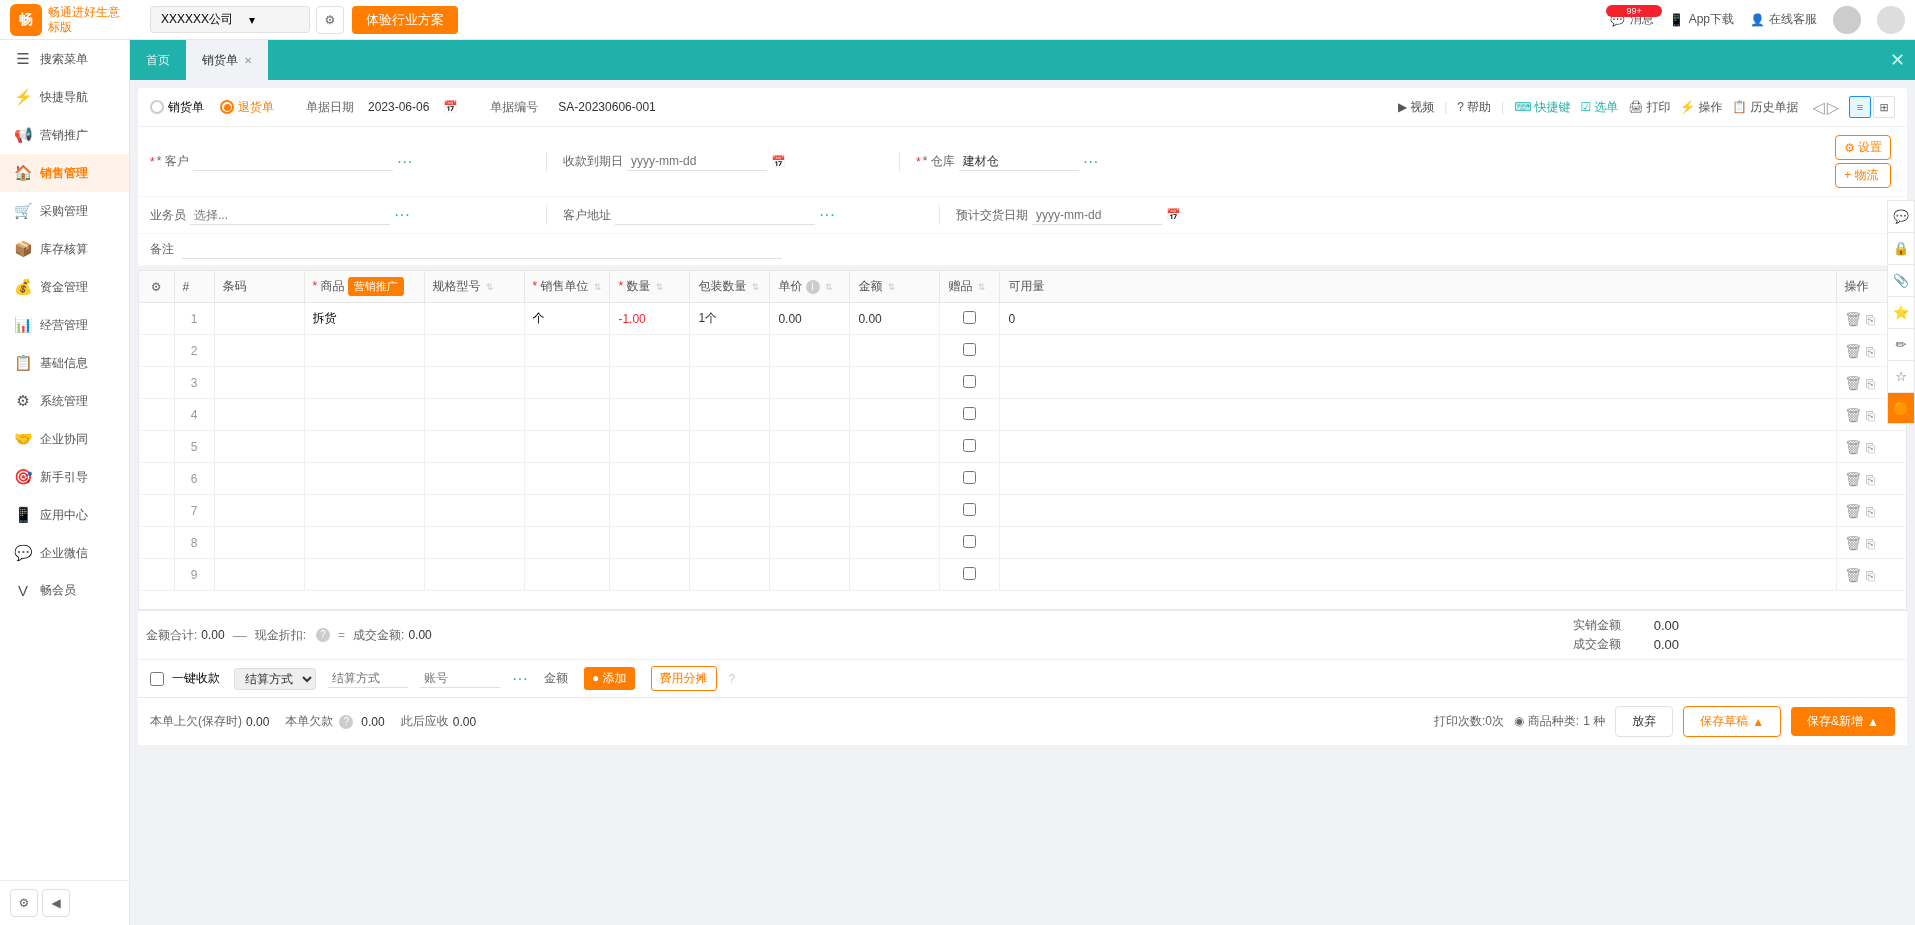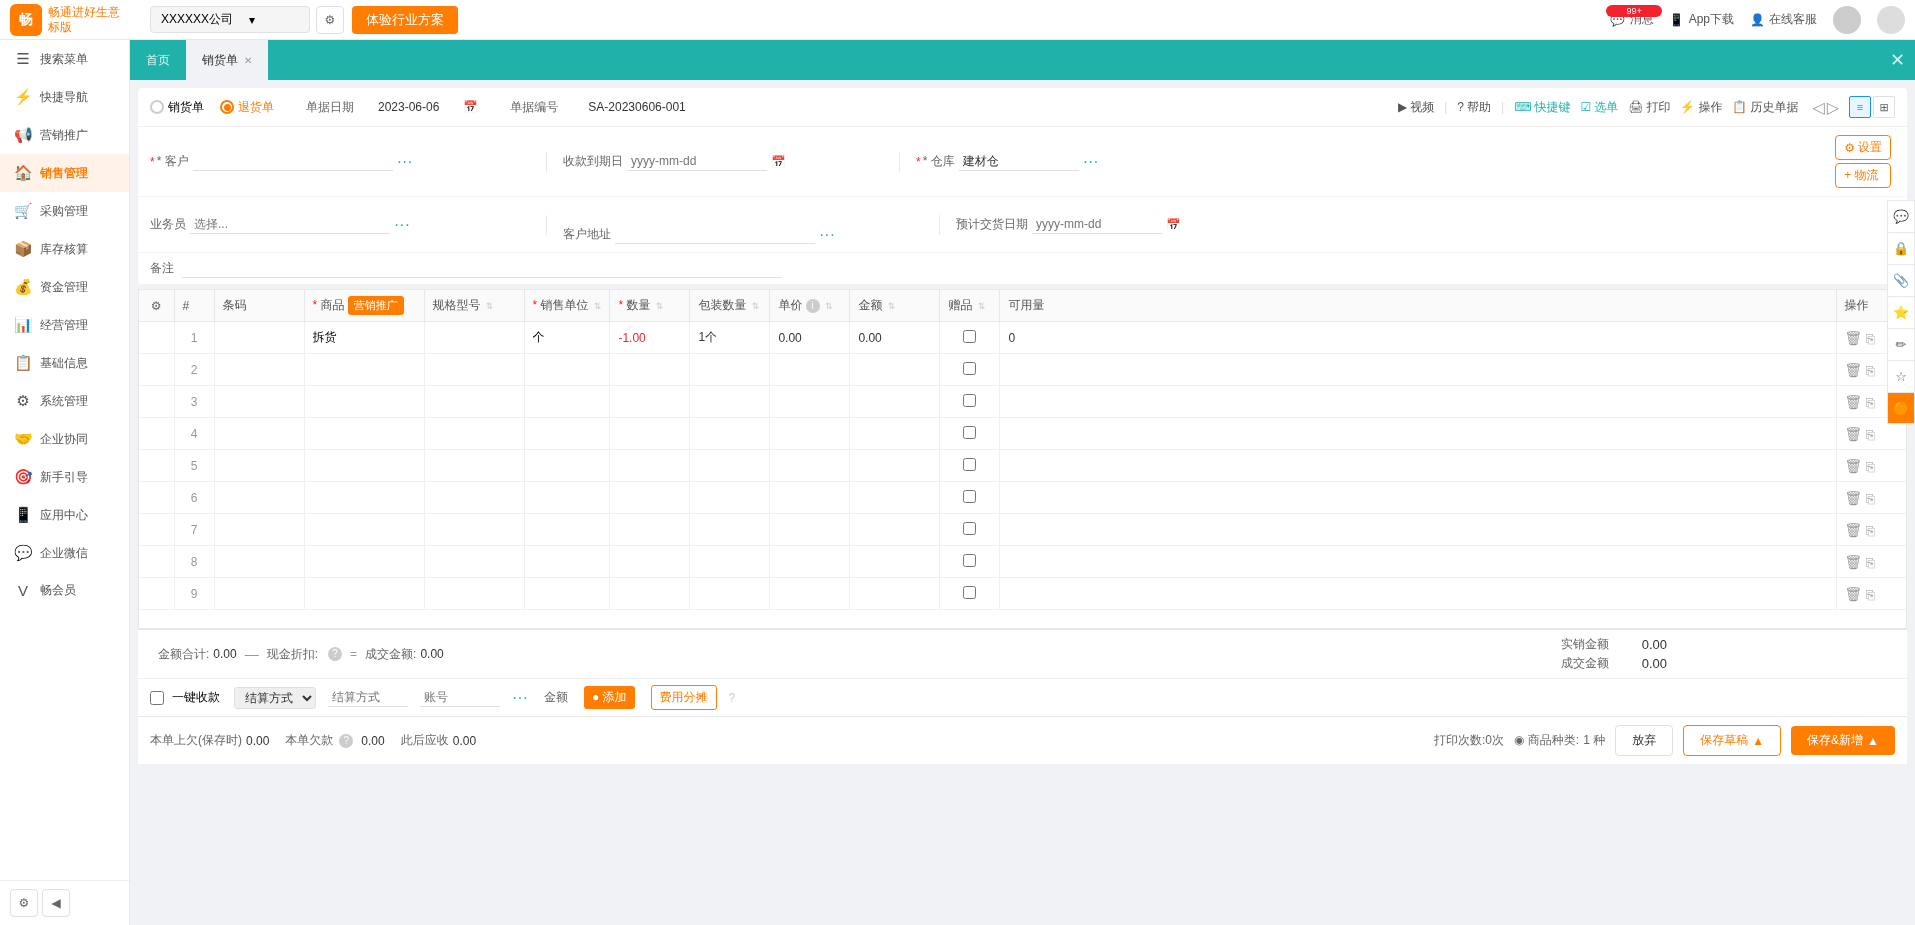--- a/index.html
+++ b/index.html
@@ -41,21 +41,21 @@
     
     .form-container { background: #fff; margin: 8px 8px 0 8px; border-radius: 4px; padding: 0; }
 
     
     .form-toolbar { display: flex; align-items: center; padding: 8px 12px; border-bottom: 1px solid #f0f0f0; gap: 12px; }
     .radio-group { display: flex; gap: 16px; }
     .radio-item { display: flex; align-items: center; gap: 4px; cursor: pointer; }
     .radio-circle { width: 14px; height: 14px; border-radius: 50%; border: 2px solid #ccc; display: flex; align-items: center; justify-content: center; }
     .radio-circle.checked { border-color: #ff7d00; }
     .radio-dot { width: 7px; height: 7px; border-radius: 50%; background: #ff7d00; }
-    .toolbar-date { display: flex; align-items: center; gap: 24px; margin-left: 20px; }
+    .toolbar-date { display: flex; align-items: center; gap: 14px; margin-left: 20px; }
     .toolbar-label { color: #666; }
     .toolbar-value { color: #333; font-weight: 500; }
     .calendar-icon { color: #20b2aa; cursor: pointer; }
     .toolbar-right { margin-left: auto; display: flex; align-items: center; gap: 10px; }
     .toolbar-btn { display: flex; align-items: center; gap: 3px; cursor: pointer; color: #555; font-size: 12px; }
     .toolbar-divider { color: #ddd; }
 
     
     .fields-row { display: flex; align-items: center; padding: 8px 12px; border-bottom: 1px solid #f5f5f5; gap: 0; }
     .field-group { display: flex; align-items: center; flex: 1; }
@@ -78,21 +78,21 @@
     td:last-child, th:last-child { border-right: none; }
     .checkbox-cell { text-align: center; }
     .delete-btn { background: none; border: none; cursor: pointer; color: #999; font-size: 14px; }
     .copy-btn { background: none; border: none; cursor: pointer; color: #999; font-size: 12px; }
     .th-settings { text-align: center; }
     .gear-th { color: #666; cursor: pointer; }
     .info-icon { display: inline-block; width: 14px; height: 14px; background: #ccc; border-radius: 50%; color: white; text-align: center; line-height: 14px; font-size: 10px; cursor: pointer; }
     .sort-icons { color: #ccc; font-size: 9px; display: inline-block; margin-left: 2px; }
 
     
-    .summary-bar { background: #fff; border-top: 1px solid #e8e8e8; padding: 6px 20px; display: flex; align-items: center; gap: 8px; margin: 0 8px; }
+    .summary-bar { background: #fff; border-top: 1px solid #e8e8e8; padding: 6px 8px; display: flex; align-items: center; gap: 8px; margin: 0 8px; }
     .summary-item { display: flex; align-items: center; gap: 4px; }
     .summary-label { color: #666; }
     .summary-value { color: #333; font-weight: 500; }
     .summary-minus { color: #999; font-size: 14px; }
     .summary-eq { color: #999; }
 
     
     .payment-row { background: #fff; padding: 6px 12px; display: flex; align-items: center; gap: 8px; margin: 0 8px; border-top: 1px solid #f0f0f0; }
     .payment-checkbox { width: 14px; height: 14px; accent-color: #ff7d00; }
     .payment-select { border: 1px solid #e0e0e0; border-radius: 3px; padding: 2px 6px; color: #333; }
@@ -359,21 +359,21 @@
         </div>
       </div>
 
       <div class="fields-row">
         <div class="field-group" style="max-width: 380px;">
           <span class="field-label-plain">业务员</span>
           <input class="field-input" placeholder="选择..." style="max-width: 200px;">
           <span class="field-dots">···</span>
         </div>
         <div class="field-separator"></div>
-        <div class="field-group" style="max-width: 360px; margin-top: 20px;">
+        <div class="field-group" style="max-width: 360px;">
           <span class="field-label-plain">客户地址</span>
           <input class="field-input" style="max-width: 200px;">
           <span class="field-dots">···</span>
         </div>
         <div class="field-separator"></div>
         <div class="field-group" style="max-width: 360px;">
           <span class="field-label-plain">预计交货日期</span>
           <input class="field-input" placeholder="yyyy-mm-dd" style="max-width: 130px;">
           <span class="field-calendar">📅</span>
         </div>

